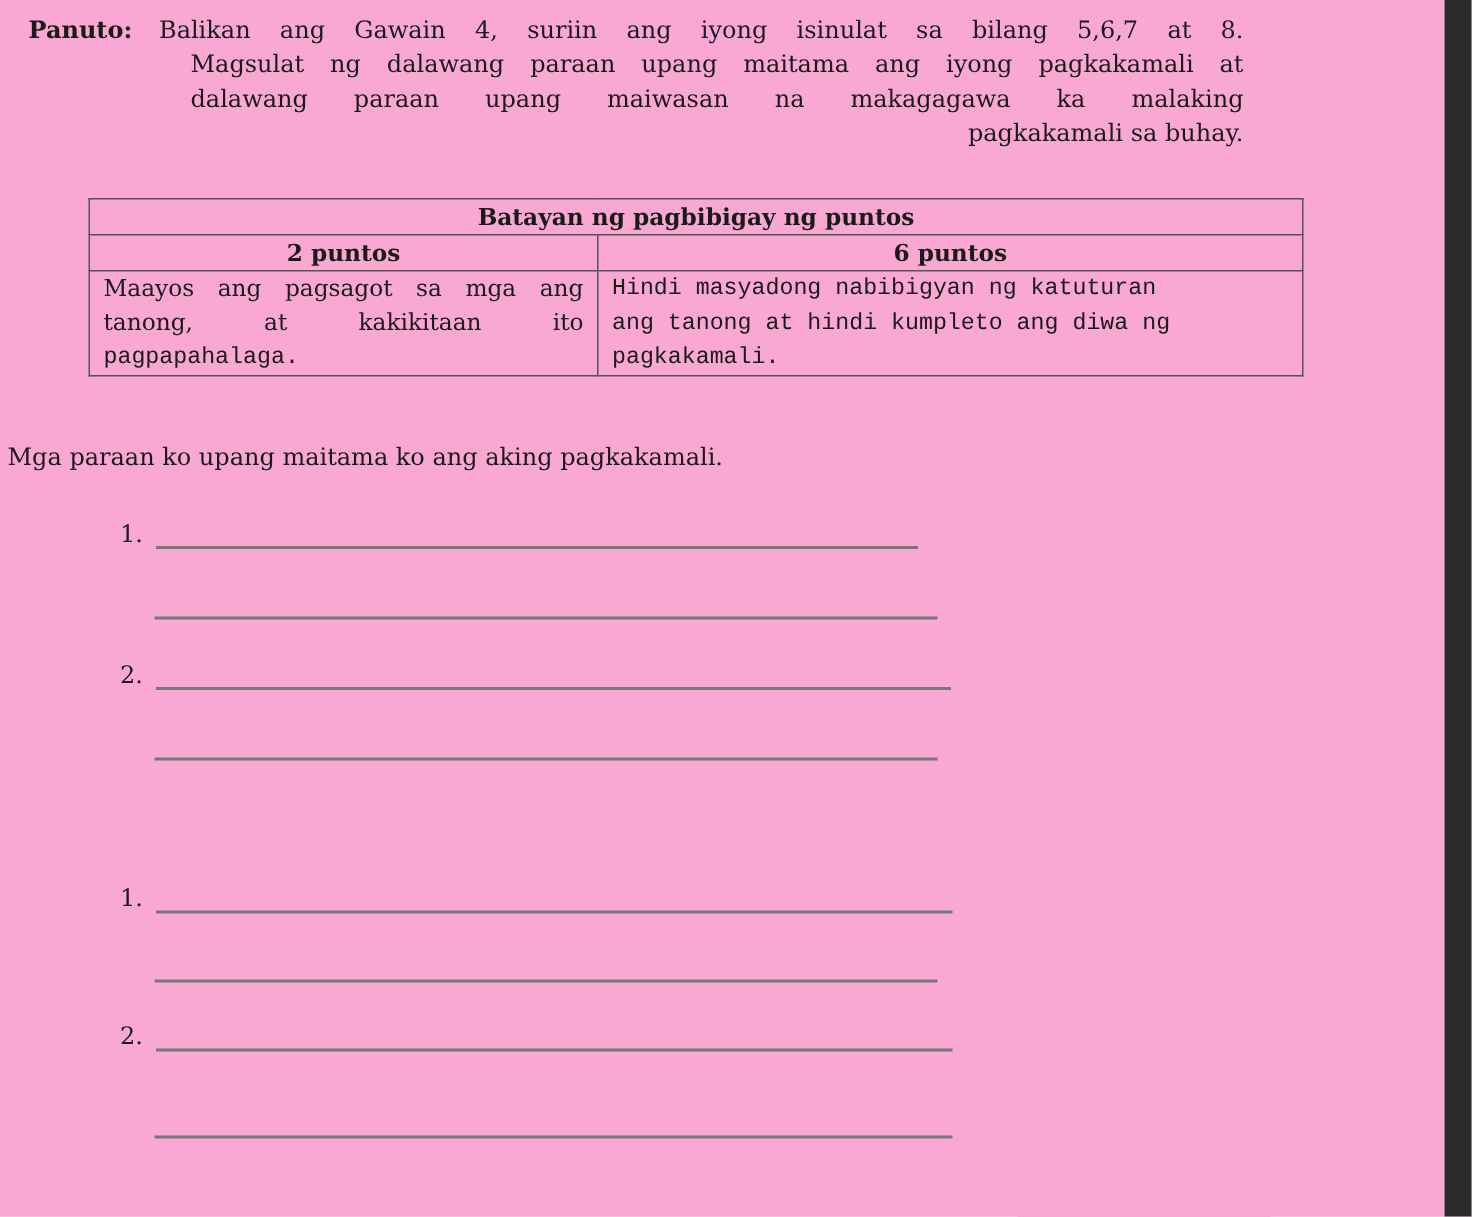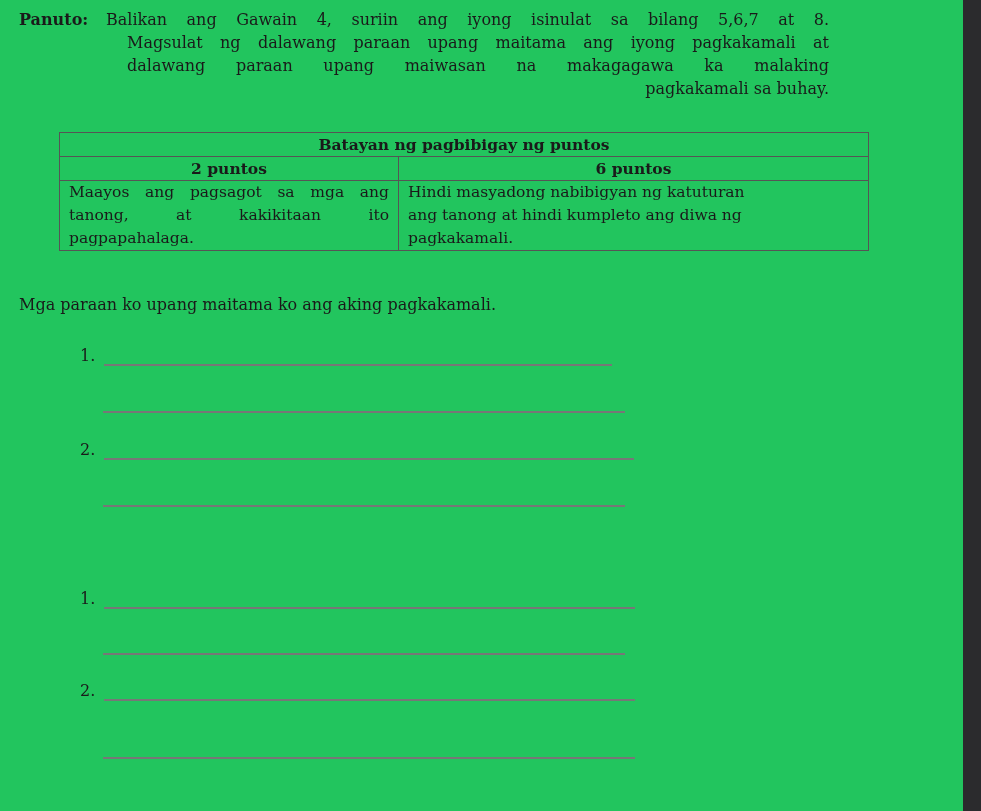--- a/index.html
+++ b/index.html
@@ -2,43 +2,43 @@
 <html><head>
 <meta charset="utf-8">
 <style>
   html, body { margin: 0; padding: 0; }
   body {
     width: 981px; height: 811px; position: relative; overflow: hidden;
     background: #fdfdfd;
     font-family: "DejaVu Serif", "Liberation Serif", serif;
     color: #1a1a1a;
   }
-  .page { position: absolute; left: 0; top: 0; width: 963px; height: 811px; background: #22c55e; }
+  .page { position: absolute; left: 0; top: 0; width: 963px; height: 811px; background: #f9a8d4; }
   .side-bar { position: absolute; left: 963px; top: 0; width: 18px; height: 811px; background: #2b2b2d; }
 
   .instr { position: absolute; left: 19px; top: 8px; width: 810px; font-size: 16px; line-height: 23px; }
   .instr .label { font-weight: bold; position: absolute; left: 0; top: 0; }
   .instr .line1 { position: absolute; left: 87px; top: 0; width: 723px; text-align: justify; text-align-last: justify; }
   .instr .rest { position: absolute; left: 108px; top: 23px; width: 702px; text-align: justify; }
   .instr .rest span.l { display: block; text-align: justify; text-align-last: justify; }
   .instr .rest span.last { display: block; text-align: right; }
 
   table.rubric {
     position: absolute; left: 19px; top: 132px; width: 810px;
     border-collapse: collapse; font-size: 15.5px; line-height: 23px; margin-left: 40px;
   }
   table.rubric td, table.rubric th {
     border: 1.5px solid #555; padding: 0 9px; vertical-align: top;
   }
   table.rubric th { font-weight: bold; text-align: center; height: 22px; }
   table.rubric .c1 { width: 320px; }
   table.rubric td .j { display: block; text-align: justify; text-align-last: justify; }
-  table.rubric td .n { display: block; text-align: left; }
+  table.rubric td .n { display: block; text-align: left; font-family: Liberation Mono, monospace; }
 
-  .section-title { position: absolute; left: 19px; font-size: 16px; line-height: 22px; text-align: right; }
+  .section-title { position: absolute; left: 5px; font-size: 16px; line-height: 22px; text-align: right; }
   .num { position: absolute; font-size: 16px; line-height: 20px; }
   .ans-line { position: absolute; height: 1.5px; background: #777; }
 </style>
 </head>
 <body>
 
 <div class="page">
 
   <div class="instr">
     <span class="label">Panuto:</span>

